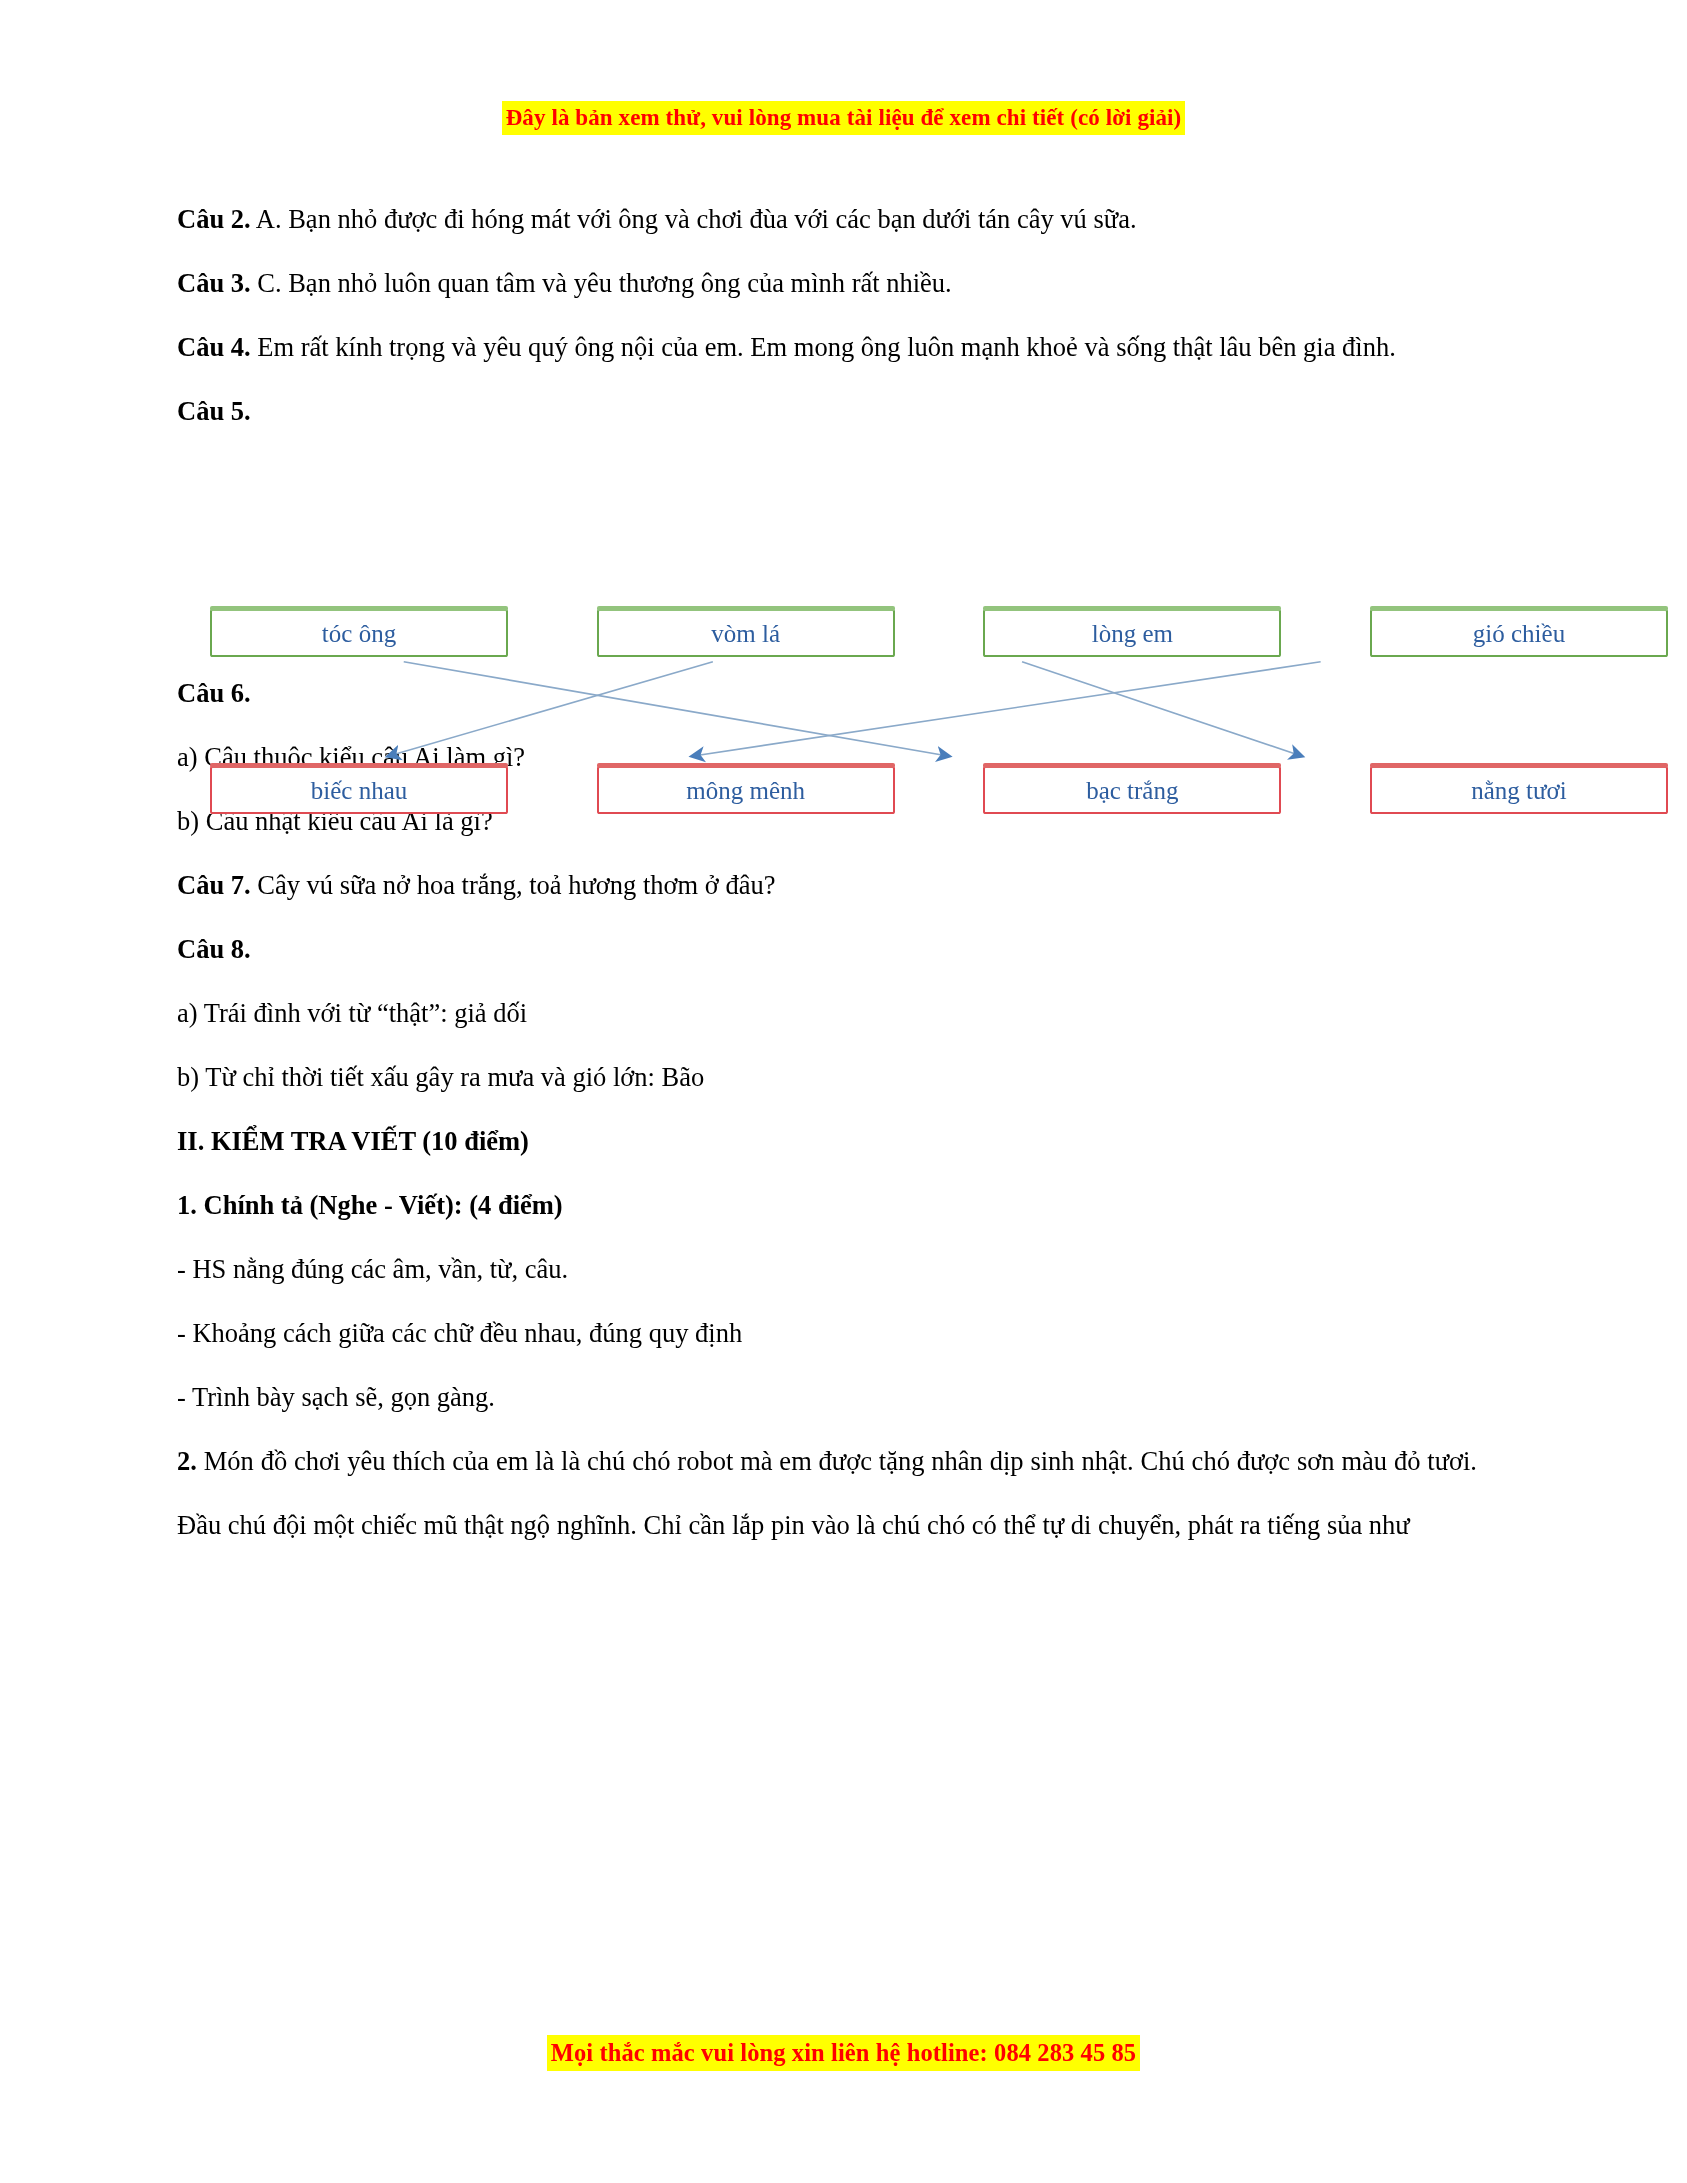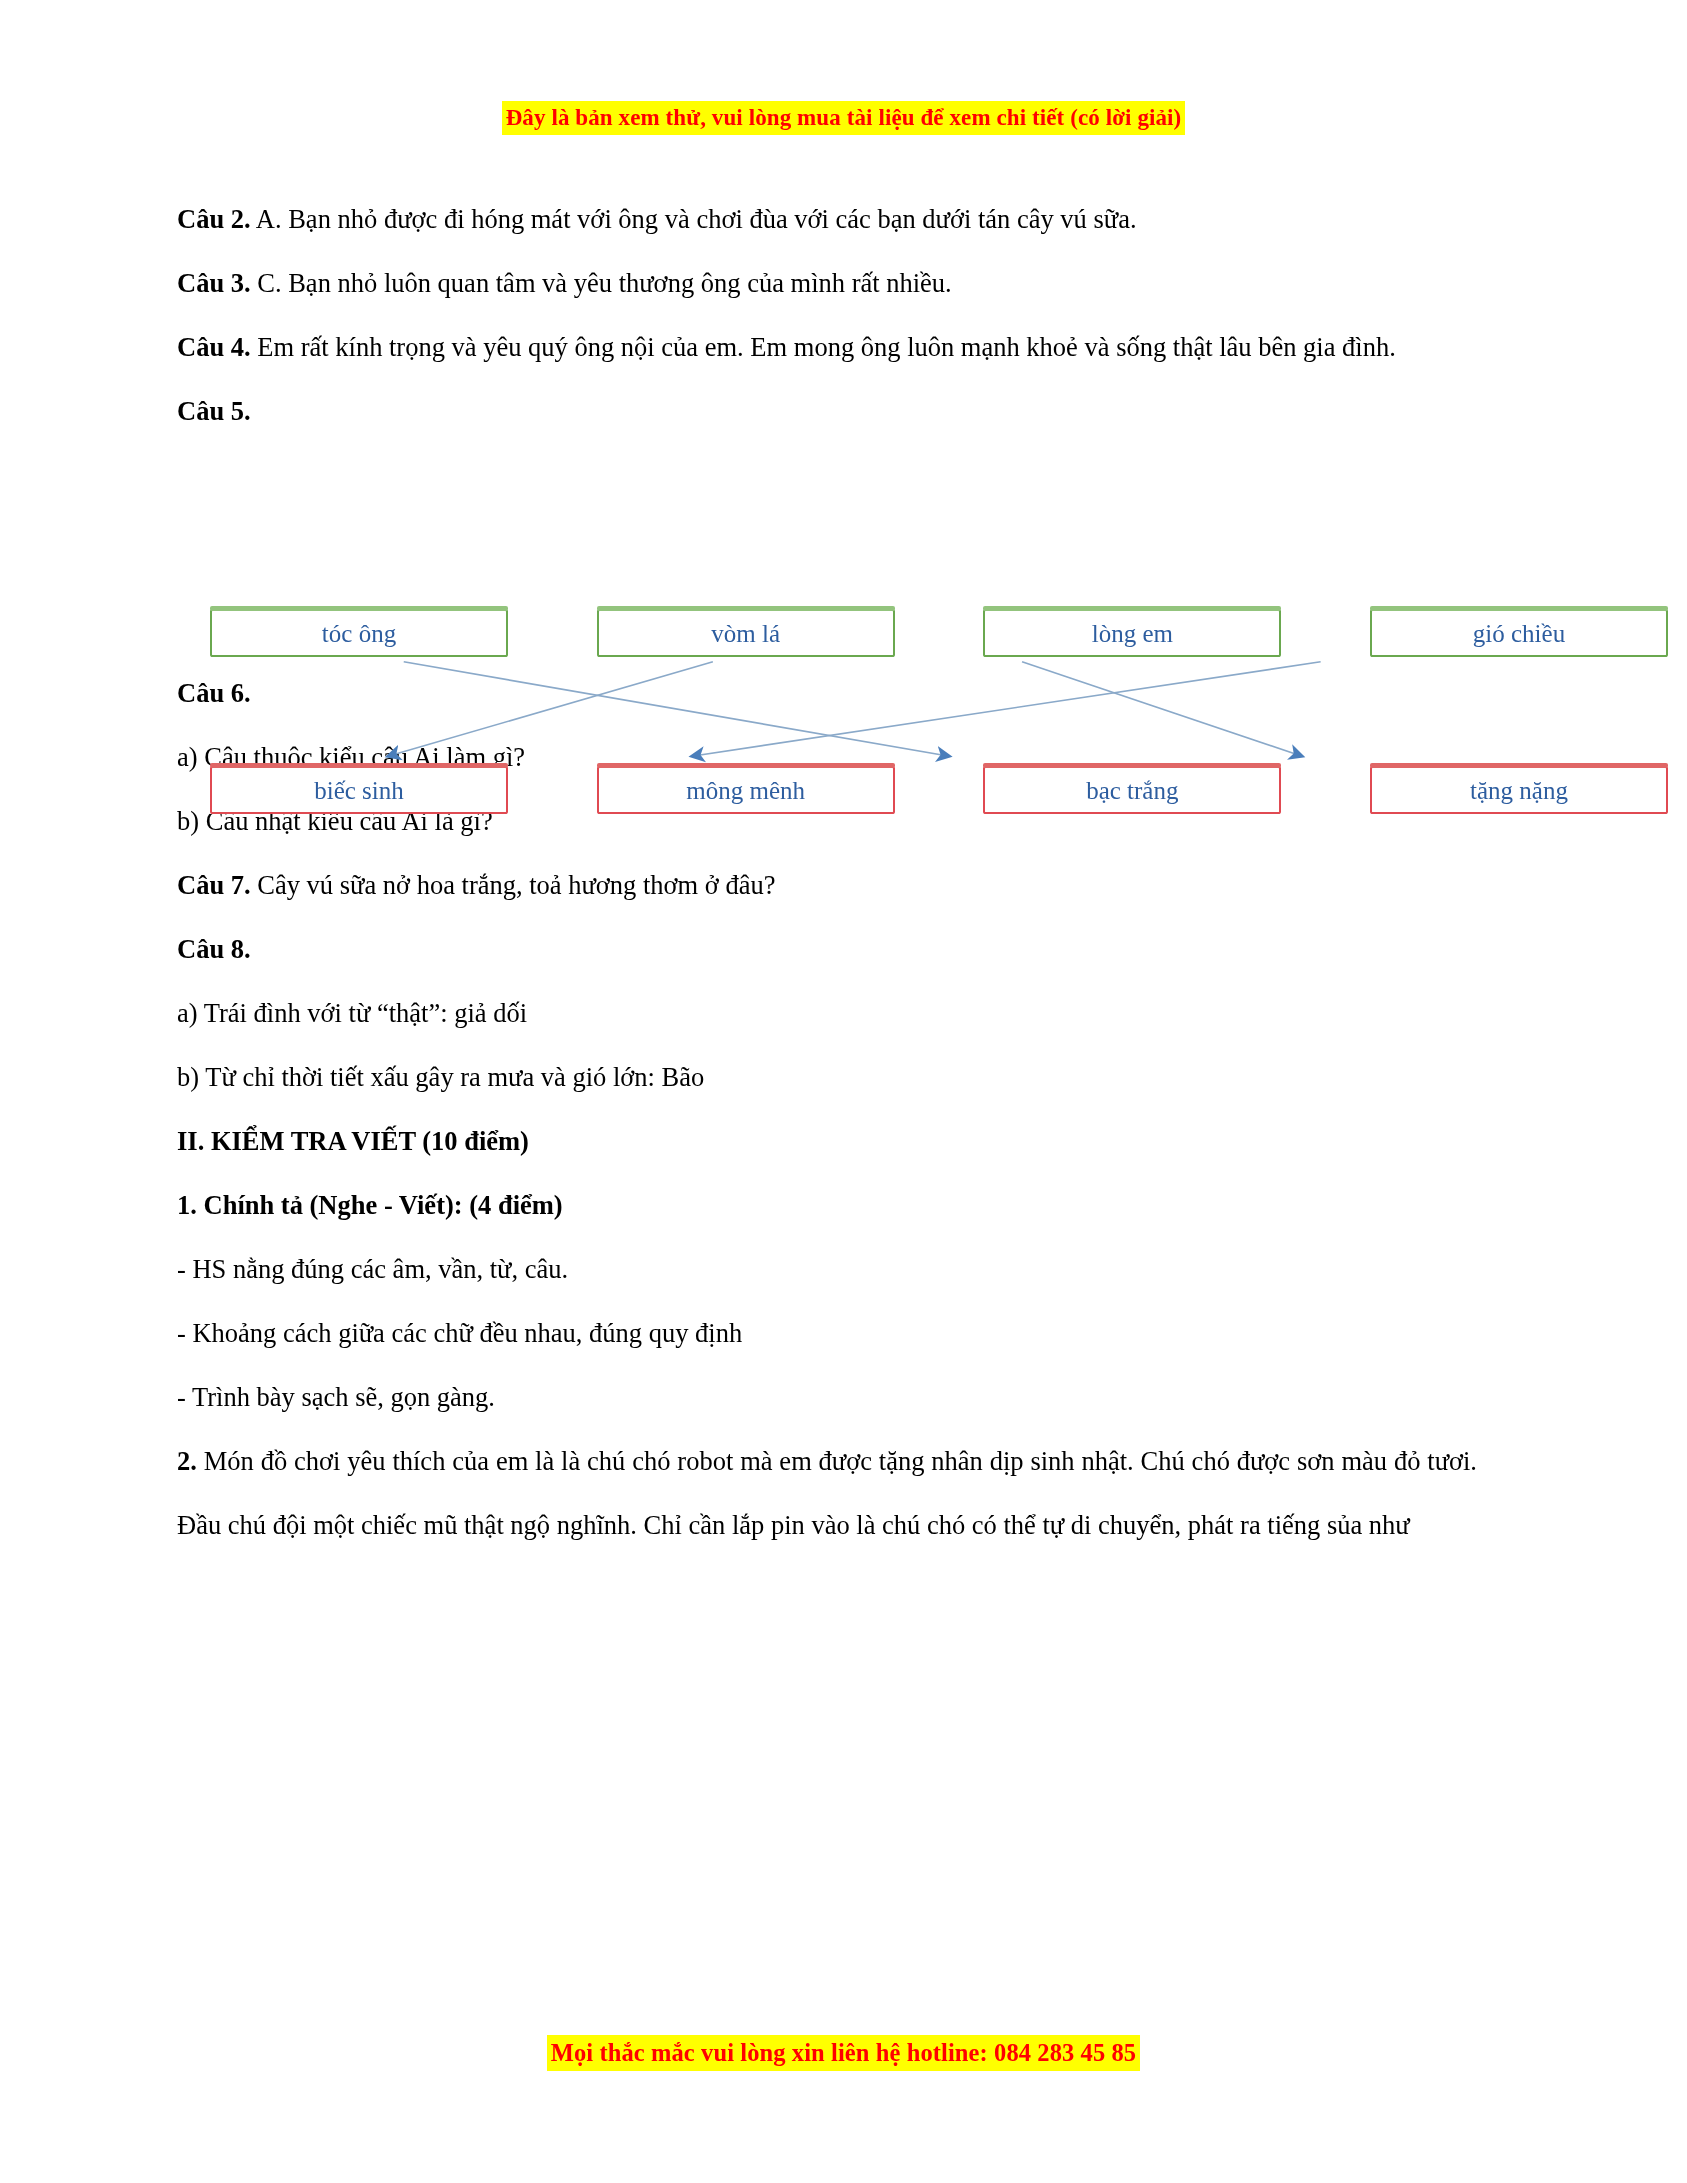--- a/index.html
+++ b/index.html
@@ -207,33 +207,33 @@
       </div>
       <div class="mbox green">
         <span class="frame"></span>
         <span class="lbl">gió chiều</span>
       </div>
     </div>
 
     <div class="boxrow bottom">
       <div class="mbox red">
         <span class="frame"></span>
-        <span class="lbl">biếc sinh</span>
+        <span class="lbl">biếc nhau</span>
       </div>
       <div class="mbox red">
         <span class="frame"></span>
         <span class="lbl">mông mênh</span>
       </div>
       <div class="mbox red">
         <span class="frame"></span>
         <span class="lbl">bạc trắng</span>
       </div>
       <div class="mbox red">
         <span class="frame"></span>
-        <span class="lbl">tặng nặng</span>
+        <span class="lbl">nằng tươi</span>
       </div>
     </div>
   </div>
 
   <div class="banner footer-banner">
     <span class="banner-inner">Mọi thắc mắc vui lòng xin liên hệ hotline: 084 283 45 85</span>
   </div>
 
 </div>
 

